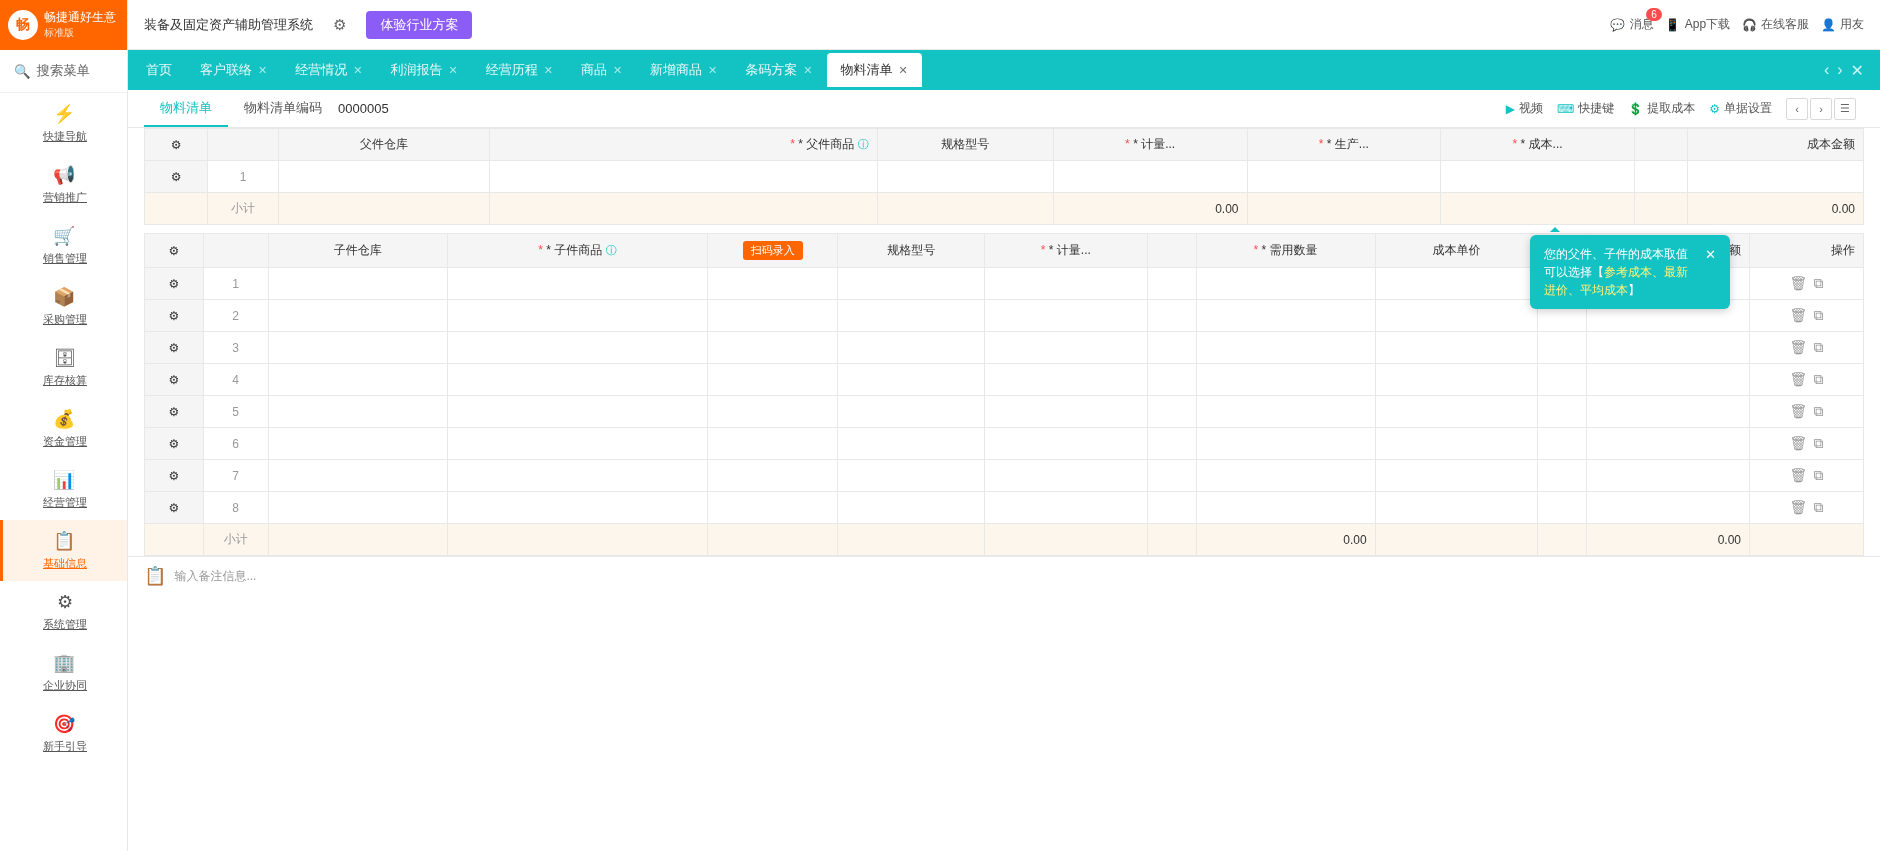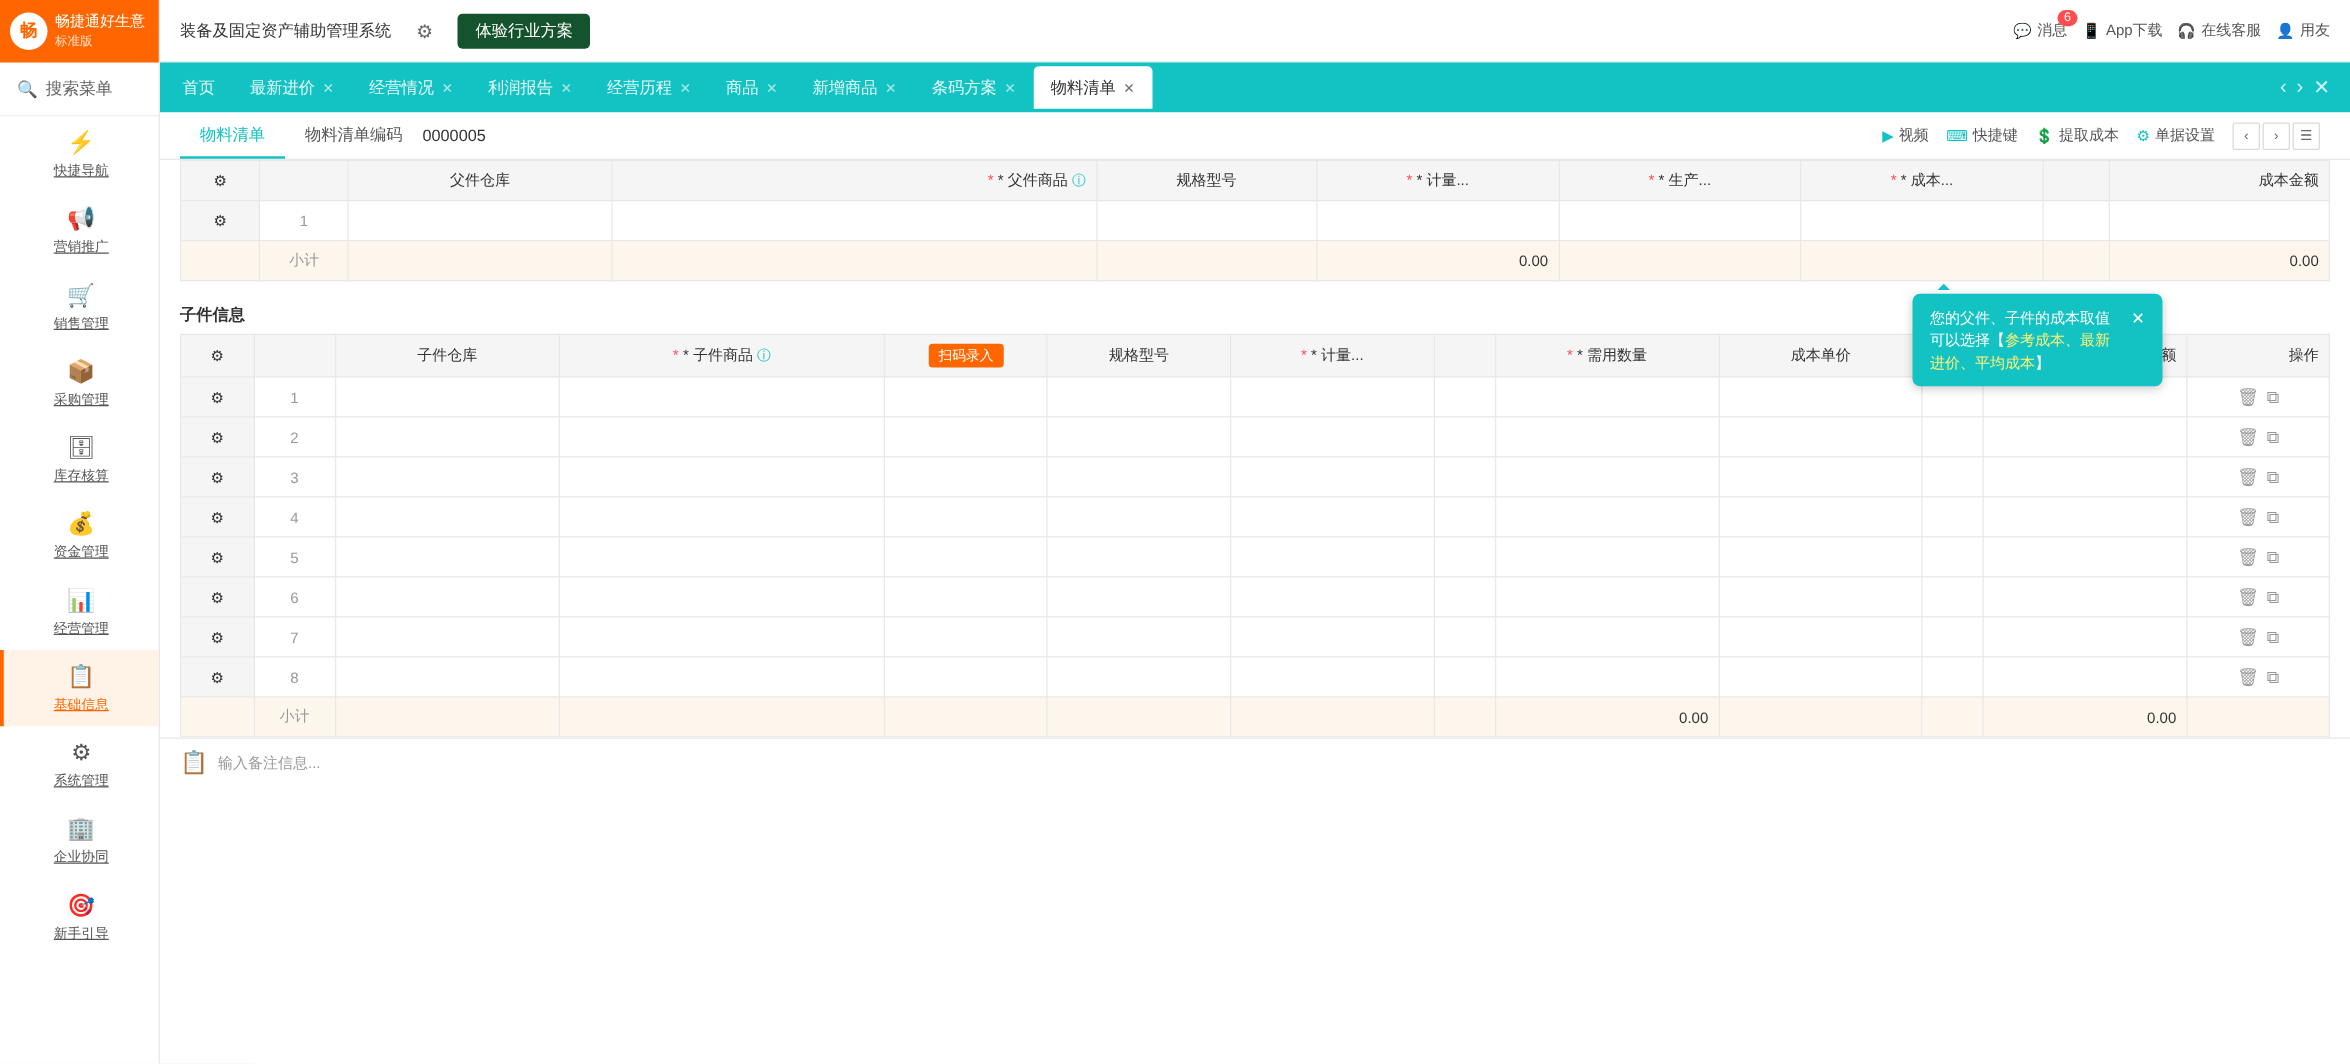--- a/index.html
+++ b/index.html
@@ -81,21 +81,21 @@
     .topbar {
       background: #fff;
       height: 50px;
       display: flex;
       align-items: center;
       padding: 0 16px;
       border-bottom: 1px solid #e8e8e8;
       gap: 12px;
     }
     .topbar-btn-trial {
-      background: #14532d;
+      background: #8b5cf6;
       color: #fff;
       border: none;
       padding: 5px 14px;
       border-radius: 4px;
       cursor: pointer;
       font-size: 13px;
     }
     .topbar-action-item {
       display: flex;
       align-items: center;
@@ -423,21 +423,21 @@
       <span>👤</span>
       <span>用友</span>
     </div>
   </div>
 
   <div class="navtabs">
     <div class="navtab">
       <span>首页</span>
     </div>
     <div class="navtab">
-      <span>最新进价</span>
+      <span>客户联络</span>
       <span class="navtab-close">✕</span>
     </div>
     <div class="navtab">
       <span>经营情况</span>
       <span class="navtab-close">✕</span>
     </div>
     <div class="navtab">
       <span>利润报告</span>
       <span class="navtab-close">✕</span>
     </div>
@@ -545,21 +545,20 @@
             <td></td>
             <td></td>
             <td></td>
             <td class="num-val">0.00</td>
           </tr>
         </tbody>
       </table>
     </div>
 
     <div class="section" style="margin-top:8px;">
-      <div class="section-header">子件信息</div>
       <table class="data-table">
         <thead>
           <tr>
             <th class="col-settings">⚙</th>
             <th style="width:40px;"></th>
             <th style="width:110px;">子件仓库</th>
             <th style="width:160px;"><span class="required-star">*</span> <span>* 子件商品</span> <span style="color:#13c2c2;font-size:11px;">ⓘ</span></th>
             <th style="width:80px;"><button class="scan-btn">扫码录入</button></th>
             <th style="width:90px;">规格型号</th>
             <th style="width:100px;"><span class="required-star">*</span> <span>* 计量...</span></th>

